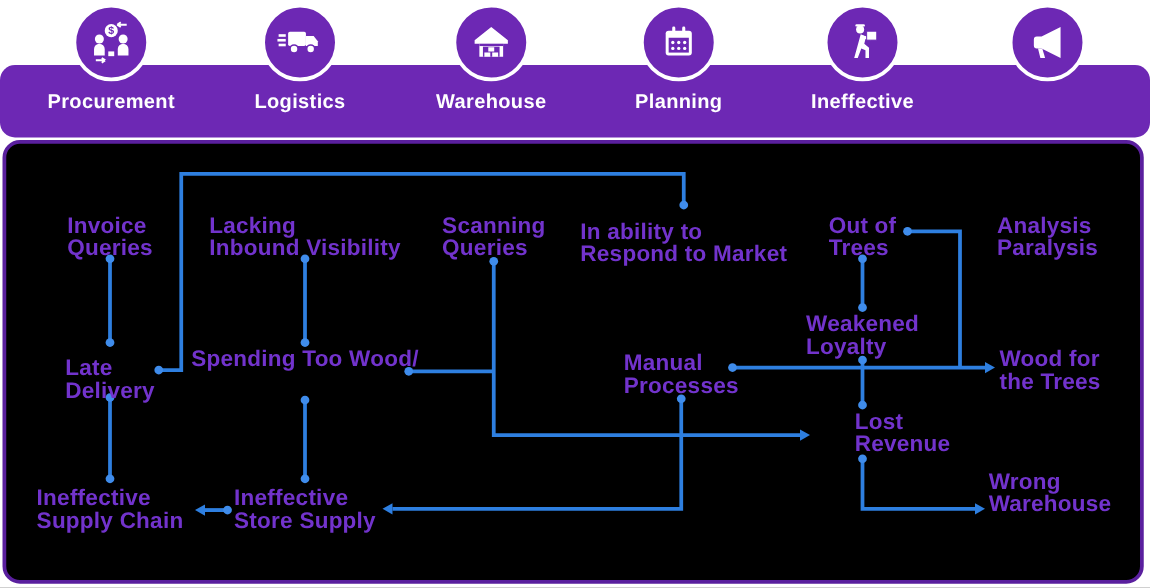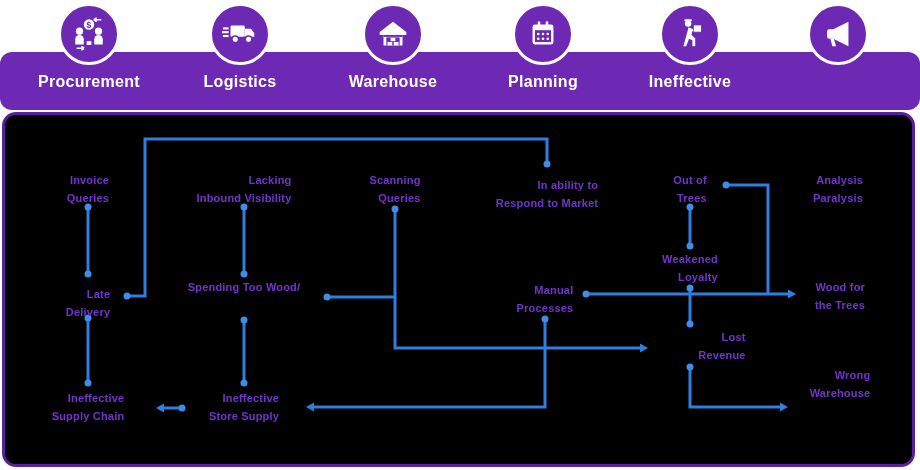--- a/index.html
+++ b/index.html
@@ -23,22 +23,22 @@
     align-items:center;justify-content:center;}
   .col-label{margin-top:8px;color:#fff;font-size:16px;font-weight:bold;
     letter-spacing:.3px;white-space:nowrap;}
 
   
   #panel{position:absolute;left:2px;top:112px;width:913px;height:355px;
     box-sizing:border-box;background:#000;border:3px solid var(--panel-border);
     border-radius:14px;z-index:0;}
   #edge-svg{position:absolute;left:0;top:0;width:920px;height:470px;
     z-index:1;pointer-events:none;}
-  .node{position:absolute;transform:translateX(-50%);text-align:right;
-    color:var(--node);font-size:11px;font-weight:bold;line-height:18px;
+  .node{position:absolute;transform:translateX(-50%);text-align:left;
+    color:var(--node);font-size:18px;font-weight:bold;line-height:18px;
     white-space:nowrap;letter-spacing:.2px;z-index:2;}
 </style>
 </head>
 <body>
 
 <div id="stage">
 
   <div id="header-bar"></div>
 
   <div class="col" style="left:89px">
@@ -221,16 +221,16 @@
   <div class="node" style="left:690px;top:250px">
     <span>Weakened</span><br><span>Loyalty</span></div>
   <div class="node" style="left:840px;top:278px">
     <span>Wood for</span><br><span>the Trees</span></div>
   <div class="node" style="left:722px;top:328px">
     <span>Lost</span><br><span>Revenue</span></div>
   <div class="node" style="left:88px;top:389px">
     <span>Ineffective</span><br><span>Supply Chain</span></div>
   <div class="node" style="left:244px;top:389px">
     <span>Ineffective</span><br><span>Store Supply</span></div>
-  <div class="node" style="left:840px;top:366px">
+  <div class="node" style="left:840px;top:376px">
     <span>Wrong</span><br><span>Warehouse</span></div>
 
 </div>
 
 </body></html>

